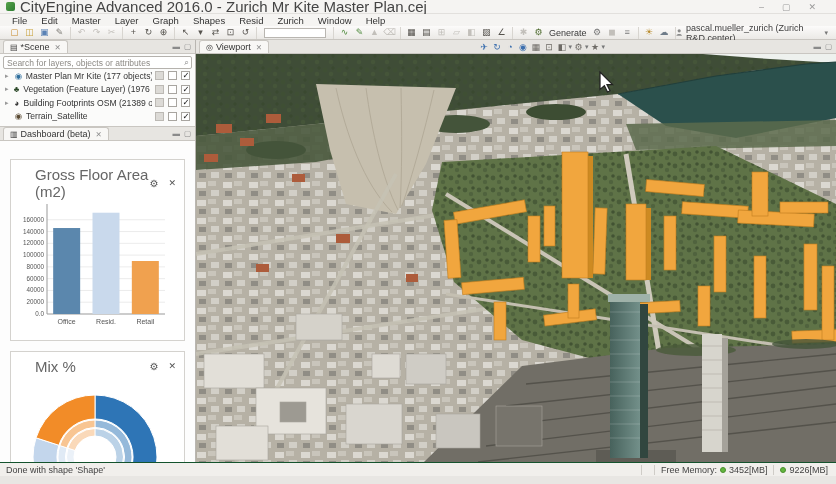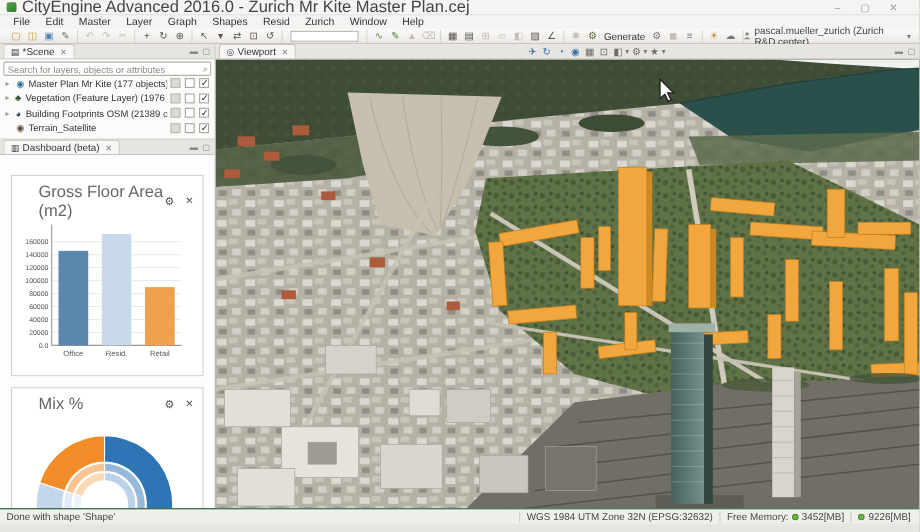--- a/index.html
+++ b/index.html
@@ -495,21 +495,20 @@
           <path d="M0,0 L0,14 L3.5,11 L6,16 L8,15 L5.6,10 L10,10 Z" fill="#ffffff" stroke="#222" stroke-width="1"></path>
         </g>
       </svg>
     </div>
   </div>
 </div>
 
 <div class="statusbar">
   <span class="status-msg">Done with shape 'Shape'</span>
   <span class="status-sep"></span>
-  <span class="status-item">WGS 1984 UTM Zone 32N (EPSG:32632)</span>
   <span class="status-sep"></span>
   <span class="status-item">
     <span>Free Memory:</span>
     <span class="dot"></span>
     <span>3452[MB]</span>
   </span>
   <span class="status-sep"></span>
   <span class="status-item" style="padding-right:8px;">
     <span class="dot"></span>
     <span>9226[MB]</span>

